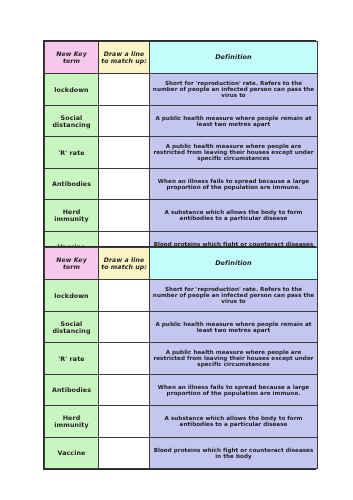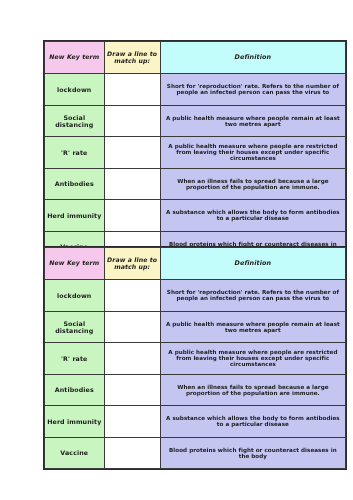--- a/index.html
+++ b/index.html
@@ -15,21 +15,21 @@
   }
   .page {
     position: relative;
     width: 353px;
     height: 500px;
     background: #ffffff;
   }
   .worksheet {
     position: absolute;
     left: 43px;
-    width: 304px;
+    width: 273px;
     border: 1.6px solid #2b2b2b;
     box-sizing: border-box;
     background: #ffffff;
   }
   #worksheet-1 { top: 40px; }
   #worksheet-2 { top: 246px; }
 
   table.match-table {
     width: 100%;
     border-collapse: collapse;

